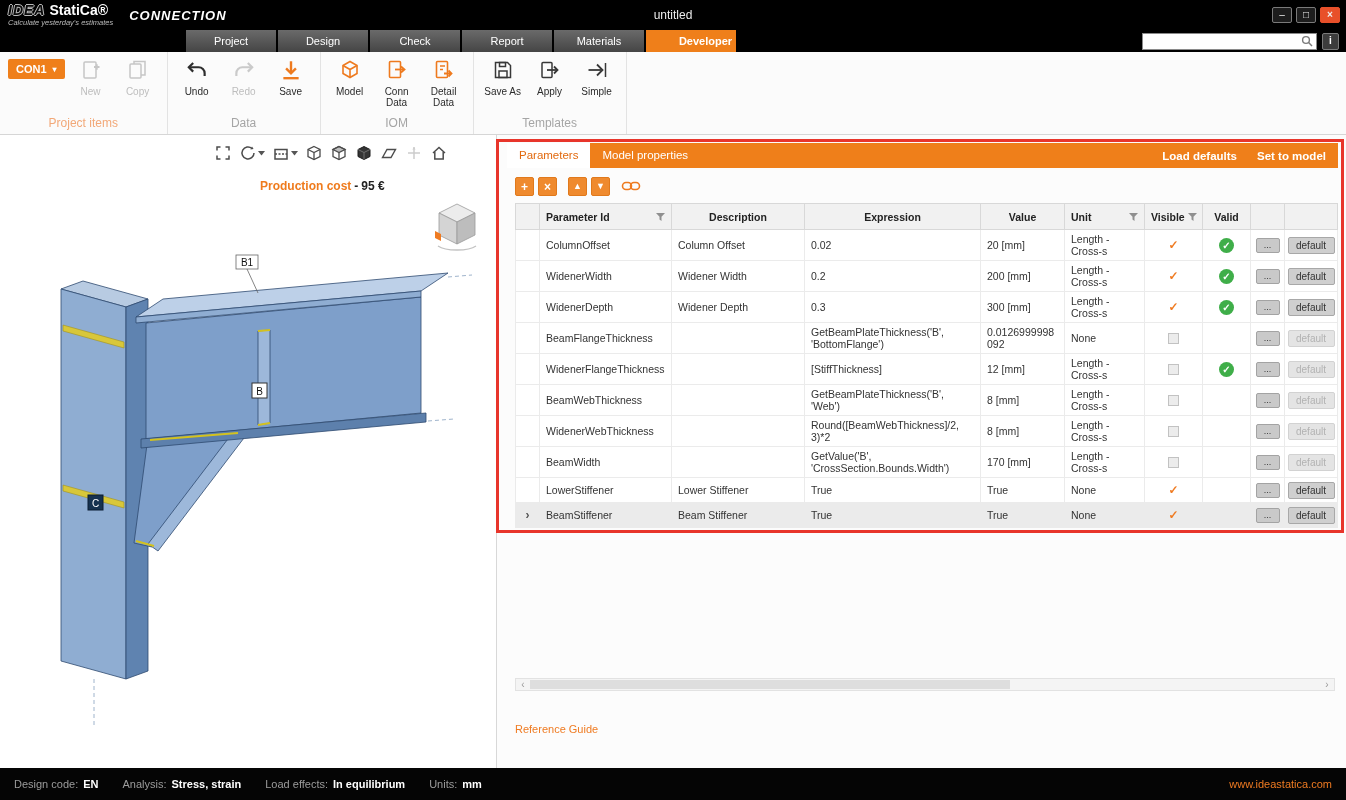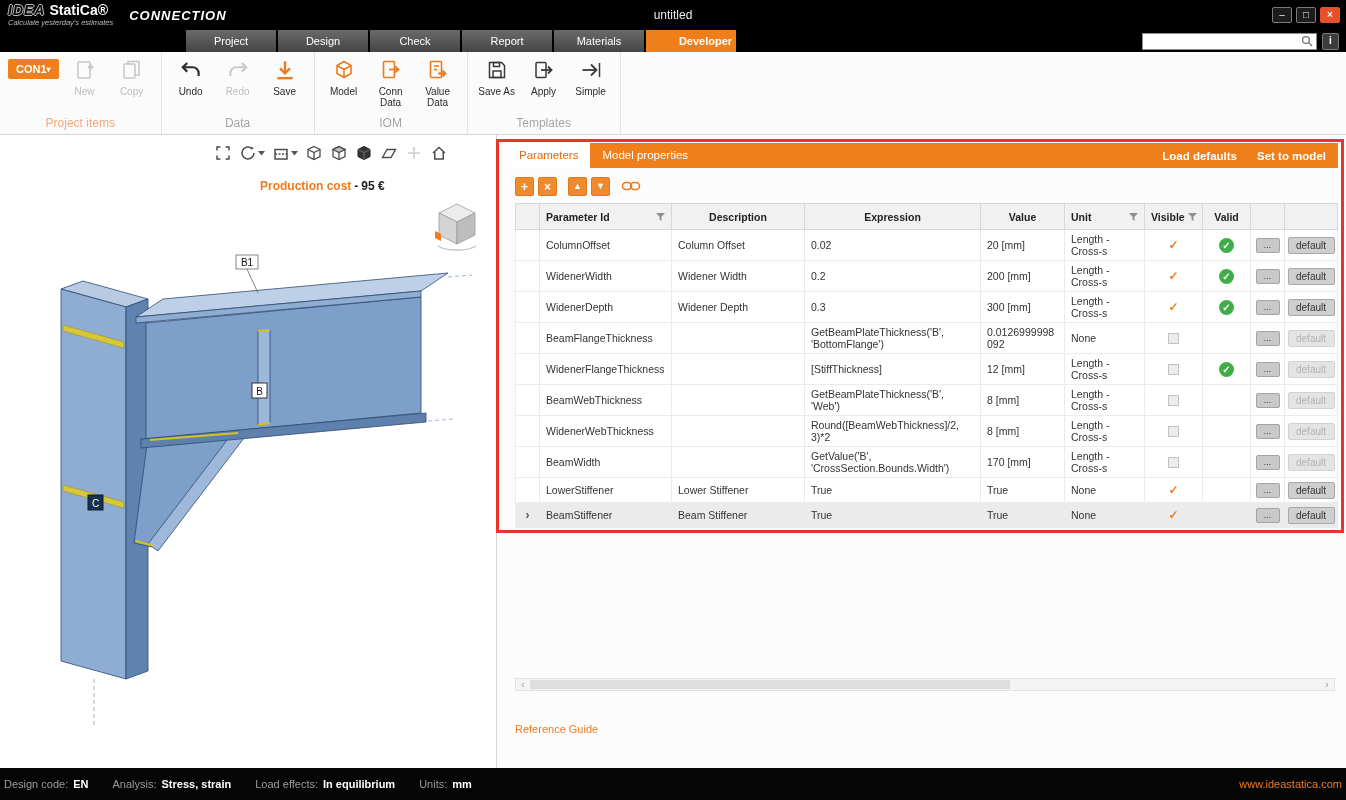--- a/index.html
+++ b/index.html
@@ -30,21 +30,21 @@
 
   
   .ribbon { height:83px; background:#fbfbfb; border-bottom:1px solid #d6d6d6; display:flex; }
   .rgroup { display:flex; flex-direction:column; border-right:1px solid #e3e3e3; padding:4px 8px 0; }
   .rgroup-items { display:flex; gap:5px; align-items:flex-start; flex:1; }
   .rgroup-label { font-size:12px; color:#a5a5a5; text-align:center; padding:2px 0 4px; }
   .rgroup.first .rgroup-label { color:#f2a878; }
   .ritem { display:flex; flex-direction:column; align-items:center; width:42px; gap:1px; background:none; border:none; padding:2px 0 0; cursor:pointer; font-family:"Liberation Sans",sans-serif; }
   .ritem .rlabel { font-size:10px; color:#2b2b2b; text-align:center; line-height:11px; }
   .ritem.disabled .rlabel { color:#bdbdbd; }
-  .con1 { background:#ef7f1a; color:#fff; font-weight:bold; font-size:11px; border:none; border-radius:2px; padding:4px 8px; display:flex; align-items:center; gap:0; margin-top:3px; cursor:pointer; font-family:"Liberation Sans",sans-serif; }
+  .con1 { background:#ef7f1a; color:#fff; font-weight:bold; font-size:11px; border:none; border-radius:2px; padding:4px 8px; display:flex; align-items:center; gap:6px; margin-top:3px; cursor:pointer; font-family:"Liberation Sans",sans-serif; }
 
   
   .main { height:633px; display:flex; position:relative; }
   .viewport { width:497px; background:#fff; border-right:1px solid #d8d8d8; position:relative; }
   .vtoolbar { position:absolute; left:212px; top:8px; display:flex; align-items:center; gap:3px; }
   .vbtn { height:20px; background:none; border:none; display:flex; align-items:center; gap:1px; padding:0 2px; cursor:pointer; }
   .cost { position:absolute; left:260px; top:44px; font-size:12px; font-weight:bold; }
   .cost .clabel { color:#ef7b1d; }
   .cost .cdash { color:#222; margin:0 3px; }
   .cost .cvalue { color:#222;text-align:right; }
@@ -83,21 +83,21 @@
 
   .hscroll { position:absolute; left:18px; width:820px; top:543px; height:13px; background:#f4f4f4; border:1px solid #e2e2e2; display:flex; align-items:stretch; }
   .sarr { width:14px; color:#9a9a9a; font-size:10px; line-height:11px; text-align:center; cursor:pointer; }
   .sarr.right { margin-left:auto; }
   .sthumb { background:#dedede; width:480px; margin:1px 0; cursor:grab; }
   .refguide { position:absolute; left:18px; top:588px; color:#ef7b22; font-size:11px; cursor:pointer; }
 
   .annotation { position:absolute; left:496px; top:4px; width:848px; height:394px; border:3px solid #e8352b; pointer-events:none; z-index:6; }
 
   
-  .statusbar { height:32px; background:#050505; display:flex; align-items:center; padding:0 4px; font-size:11px; }
+  .statusbar { height:32px; background:#050505; display:flex; align-items:center; padding:0 14px; font-size:11px; }
   .slabel { color:#9c9c9c; margin-right:5px; }
   .svalue { color:#fff; font-weight:bold; margin-right:24px; }
   .website { margin-left:auto; color:#ef7b22; cursor:pointer; }
 
   .funnel { flex:none; margin-left:3px; }
 </style>
 </head>
 <body>
 
 <div class="app">
@@ -209,21 +209,21 @@
                 <path d="M16 8.5l3.5 3-3.5 3" stroke-width="1.8"></path>
               </svg></span>
           <span class="rlabel">Conn Data</span>
         </button>
         <button class="ritem">
           <span><svg width="24" height="24" viewBox="0 0 24 24" fill="none" stroke="#ee7a1e" stroke-width="1.6">
                 <rect x="4.5" y="3.5" width="11" height="16" rx="1"></rect>
                 <path d="M8 8h5M8 11.5h3" stroke-width="1.4"></path>
                 <path d="M12 15.5h7.5M16.5 12.5l3 3-3 3" stroke-width="1.8"></path>
               </svg></span>
-          <span class="rlabel">Value Data</span>
+          <span class="rlabel">Detail Data</span>
         </button>
       </div>
       <div class="rgroup-label">IOM</div>
     </div>
 
     <div class="rgroup">
       <div class="rgroup-items">
         <button class="ritem">
           <span><svg width="24" height="24" viewBox="0 0 24 24" fill="none" stroke="#383838" stroke-width="1.5">
                 <path d="M4.5 4.5h12l3 3v12h-15z"></path>

